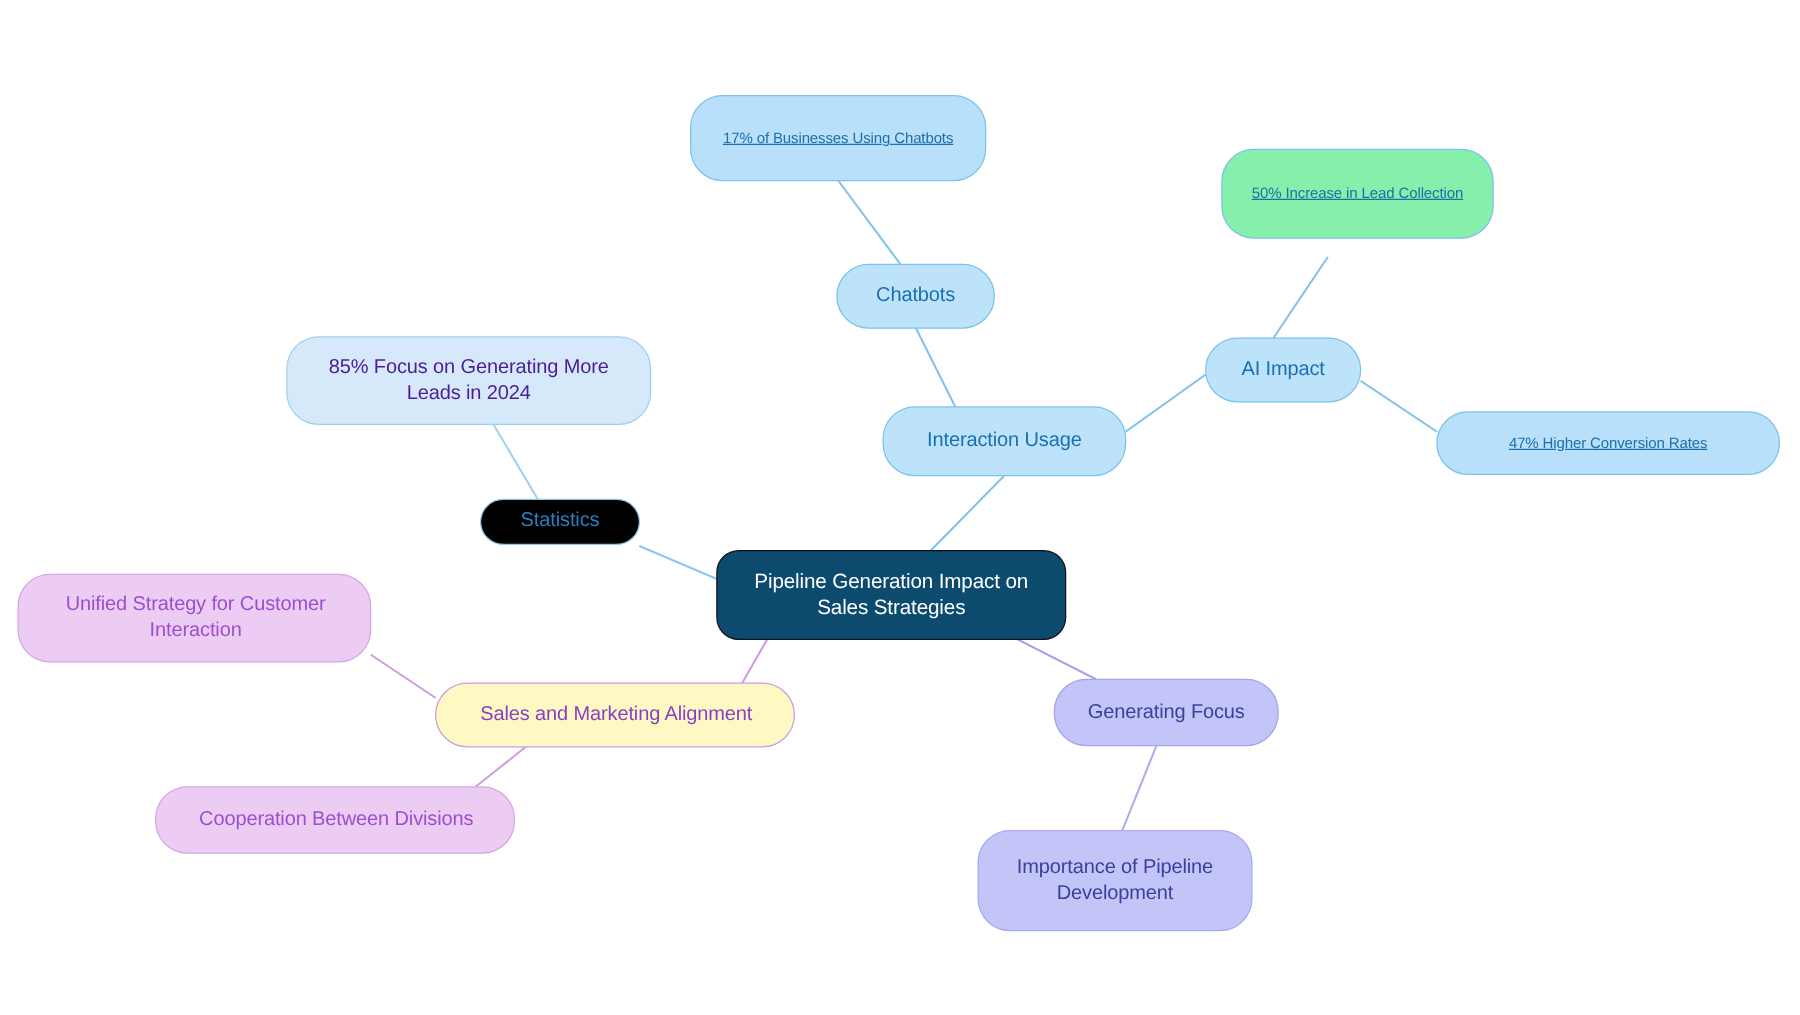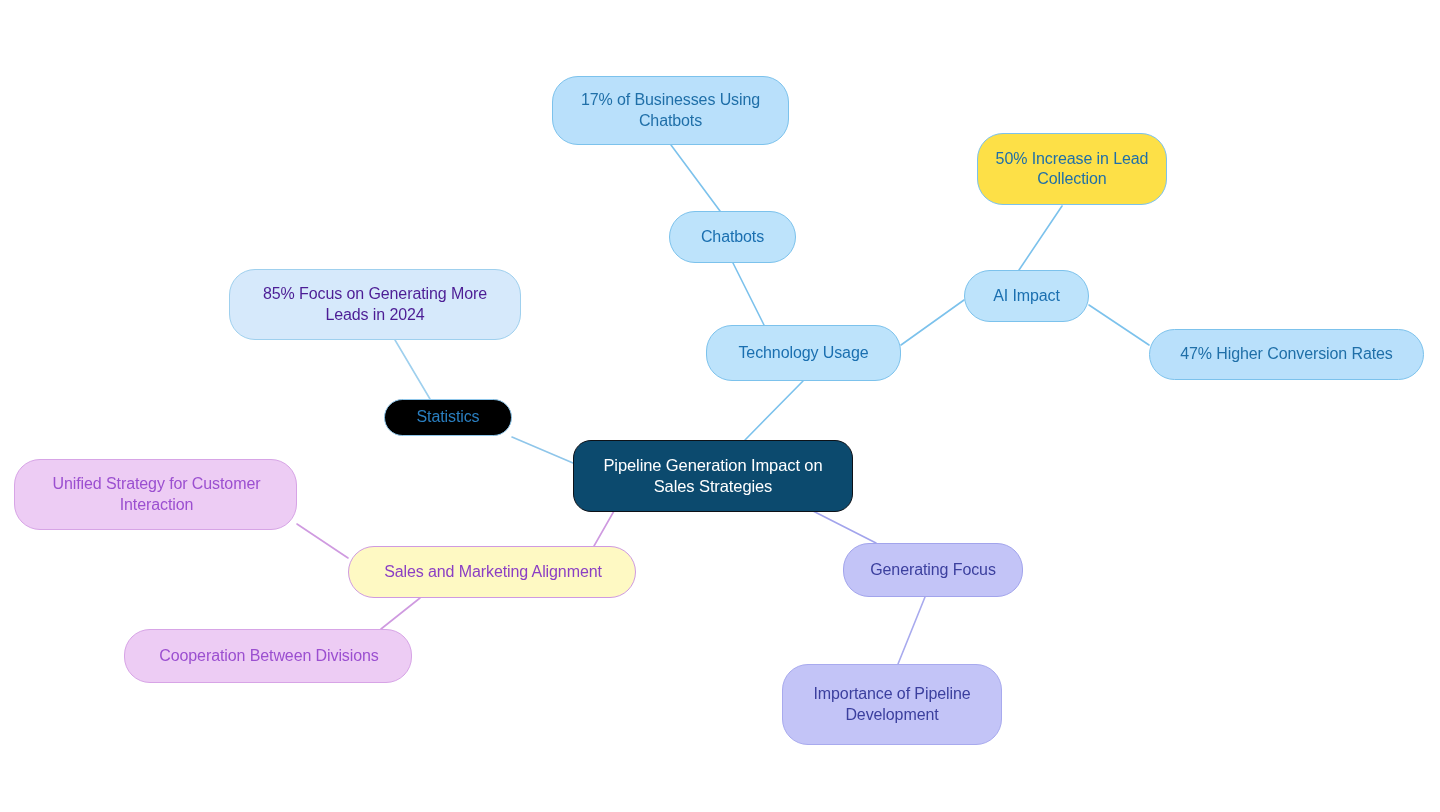--- a/index.html
+++ b/index.html
@@ -54,21 +54,22 @@
   .node-blue-branch {
     background: #bde3fb;
     border-color: #7cc2ec;
     color: #1a6fb0;
     font-size: 16px;
   }
   .node-blue-leaf {
     background: #b9e0fb;
     border-color: #7cc2ec;
     color: #1f6fa8;
-    font-size: 16px;
+    font-size: 12px;
+    text-decoration: underline;
   }
   
   .node-paleblue-branch {
     background: #cfe6fa;
     border-color: #8fc6ea;
     color: #2a7fc1;
     font-size: 16px;
   }
   
   .node-purple-branch {
@@ -100,25 +101,25 @@
       <line x1="573" y1="463" x2="512" y2="437" stroke="#8fc6ea" stroke-width="1.6" stroke-linecap="round"></line>
       <line x1="430" y1="399" x2="395" y2="340" stroke="#9fd0ee" stroke-width="1.6" stroke-linecap="round"></line>
       <line x1="614" y1="511" x2="594" y2="546" stroke="#cf9ae0" stroke-width="1.6" stroke-linecap="round"></line>
       <line x1="348" y1="558" x2="297" y2="524" stroke="#cf9ae0" stroke-width="1.6" stroke-linecap="round"></line>
       <line x1="420" y1="598" x2="381" y2="629" stroke="#cf9ae0" stroke-width="1.6" stroke-linecap="round"></line>
       <line x1="813" y1="511" x2="876" y2="543" stroke="#a2a4ec" stroke-width="1.6" stroke-linecap="round"></line>
       <line x1="925" y1="597" x2="898" y2="664" stroke="#a8aaee" stroke-width="1.6" stroke-linecap="round"></line>
     </svg>
   <div id="node-layer">
       <div class="node node-root" style="left: 573px; top: 440px; width: 280px; height: 72px; background: #0c4a6e; color: rgb(255, 255, 255);"><span>Pipeline Generation Impact on Sales Strategies</span></div>
-      <div class="node node-blue-branch" style="left: 706px; top: 325px; width: 195px; height: 56px; background: rgb(189, 227, 251); border-color: rgb(124, 194, 236); color: rgb(26, 111, 176);"><span>Technology Usage</span></div>
+      <div class="node node-blue-branch" style="left: 706px; top: 325px; width: 195px; height: 56px; background: rgb(189, 227, 251); border-color: rgb(124, 194, 236); color: rgb(26, 111, 176);"><span>Interaction Usage</span></div>
       <div class="node node-blue-branch" style="left: 669px; top: 211px; width: 127px; height: 52px; background: rgb(189, 227, 251); border-color: rgb(124, 194, 236); color: rgb(26, 111, 176);"><span>Chatbots</span></div>
       <div class="node node-blue-leaf" style="left: 552px; top: 76px; width: 237px; height: 69px; background: rgb(185, 224, 251); border-color: rgb(124, 194, 236); color: rgb(31, 111, 168);"><span>17% of Businesses Using Chatbots</span></div>
       <div class="node node-blue-branch" style="left: 964px; top: 270px; width: 125px; height: 52px; background: rgb(189, 227, 251); border-color: rgb(124, 194, 236); color: rgb(26, 111, 176);"><span>AI Impact</span></div>
-      <div class="node node-blue-leaf" style="left: 977px; top: 133px; width: 190px; height: 72px; background: #fde047; border-color: rgb(124, 194, 236); color: rgb(31, 111, 168);"><span>50% Increase in Lead Collection</span></div>
+      <div class="node node-blue-leaf" style="left: 977px; top: 119px; width: 218px; height: 72px; background: #86efac; border-color: rgb(124, 194, 236); color: rgb(31, 111, 168);"><span>50% Increase in Lead Collection</span></div>
       <div class="node node-blue-leaf" style="left: 1149px; top: 329px; width: 275px; height: 51px; background: rgb(185, 224, 251); border-color: rgb(124, 194, 236); color: rgb(31, 111, 168);"><span>47% Higher Conversion Rates</span></div>
       <div class="node node-paleblue-branch" style="left: 384px; top: 399px; width: 128px; height: 37px; background: #000000; border-color: rgb(143, 198, 234); color: rgb(42, 127, 193);"><span>Statistics</span></div>
       <div class="node node-paleblue-branch" style="left: 229px; top: 269px; width: 292px; height: 71px; background: rgb(214, 233, 251); border-color: rgb(159, 208, 238); color: #4c1d95;"><span>85% Focus on Generating More Leads in 2024</span></div>
       <div class="node node-purple-branch" style="left: 348px; top: 546px; width: 288px; height: 52px; background: #fef9c3; border-color: rgb(207, 154, 224); color: rgb(139, 63, 196);"><span>Sales and Marketing Alignment</span></div>
       <div class="node node-purple-branch" style="left: 14px; top: 459px; width: 283px; height: 71px; background: rgb(237, 204, 244); border-color: rgb(215, 164, 230); color: rgb(155, 79, 208);"><span>Unified Strategy for Customer Interaction</span></div>
       <div class="node node-purple-branch" style="left: 124px; top: 629px; width: 288px; height: 54px; background: rgb(237, 204, 244); border-color: rgb(215, 164, 230); color: rgb(155, 79, 208);"><span>Cooperation Between Divisions</span></div>
       <div class="node node-peri-branch" style="left: 843px; top: 543px; width: 180px; height: 54px; background: rgb(195, 196, 247); border-color: rgb(162, 164, 236); color: rgb(59, 63, 158);"><span>Generating Focus</span></div>
       <div class="node node-peri-branch" style="left: 782px; top: 664px; width: 220px; height: 81px; background: rgb(195, 196, 247); border-color: rgb(168, 170, 238); color: rgb(59, 63, 158);"><span>Importance of Pipeline Development</span></div>
     </div>
 </div>

